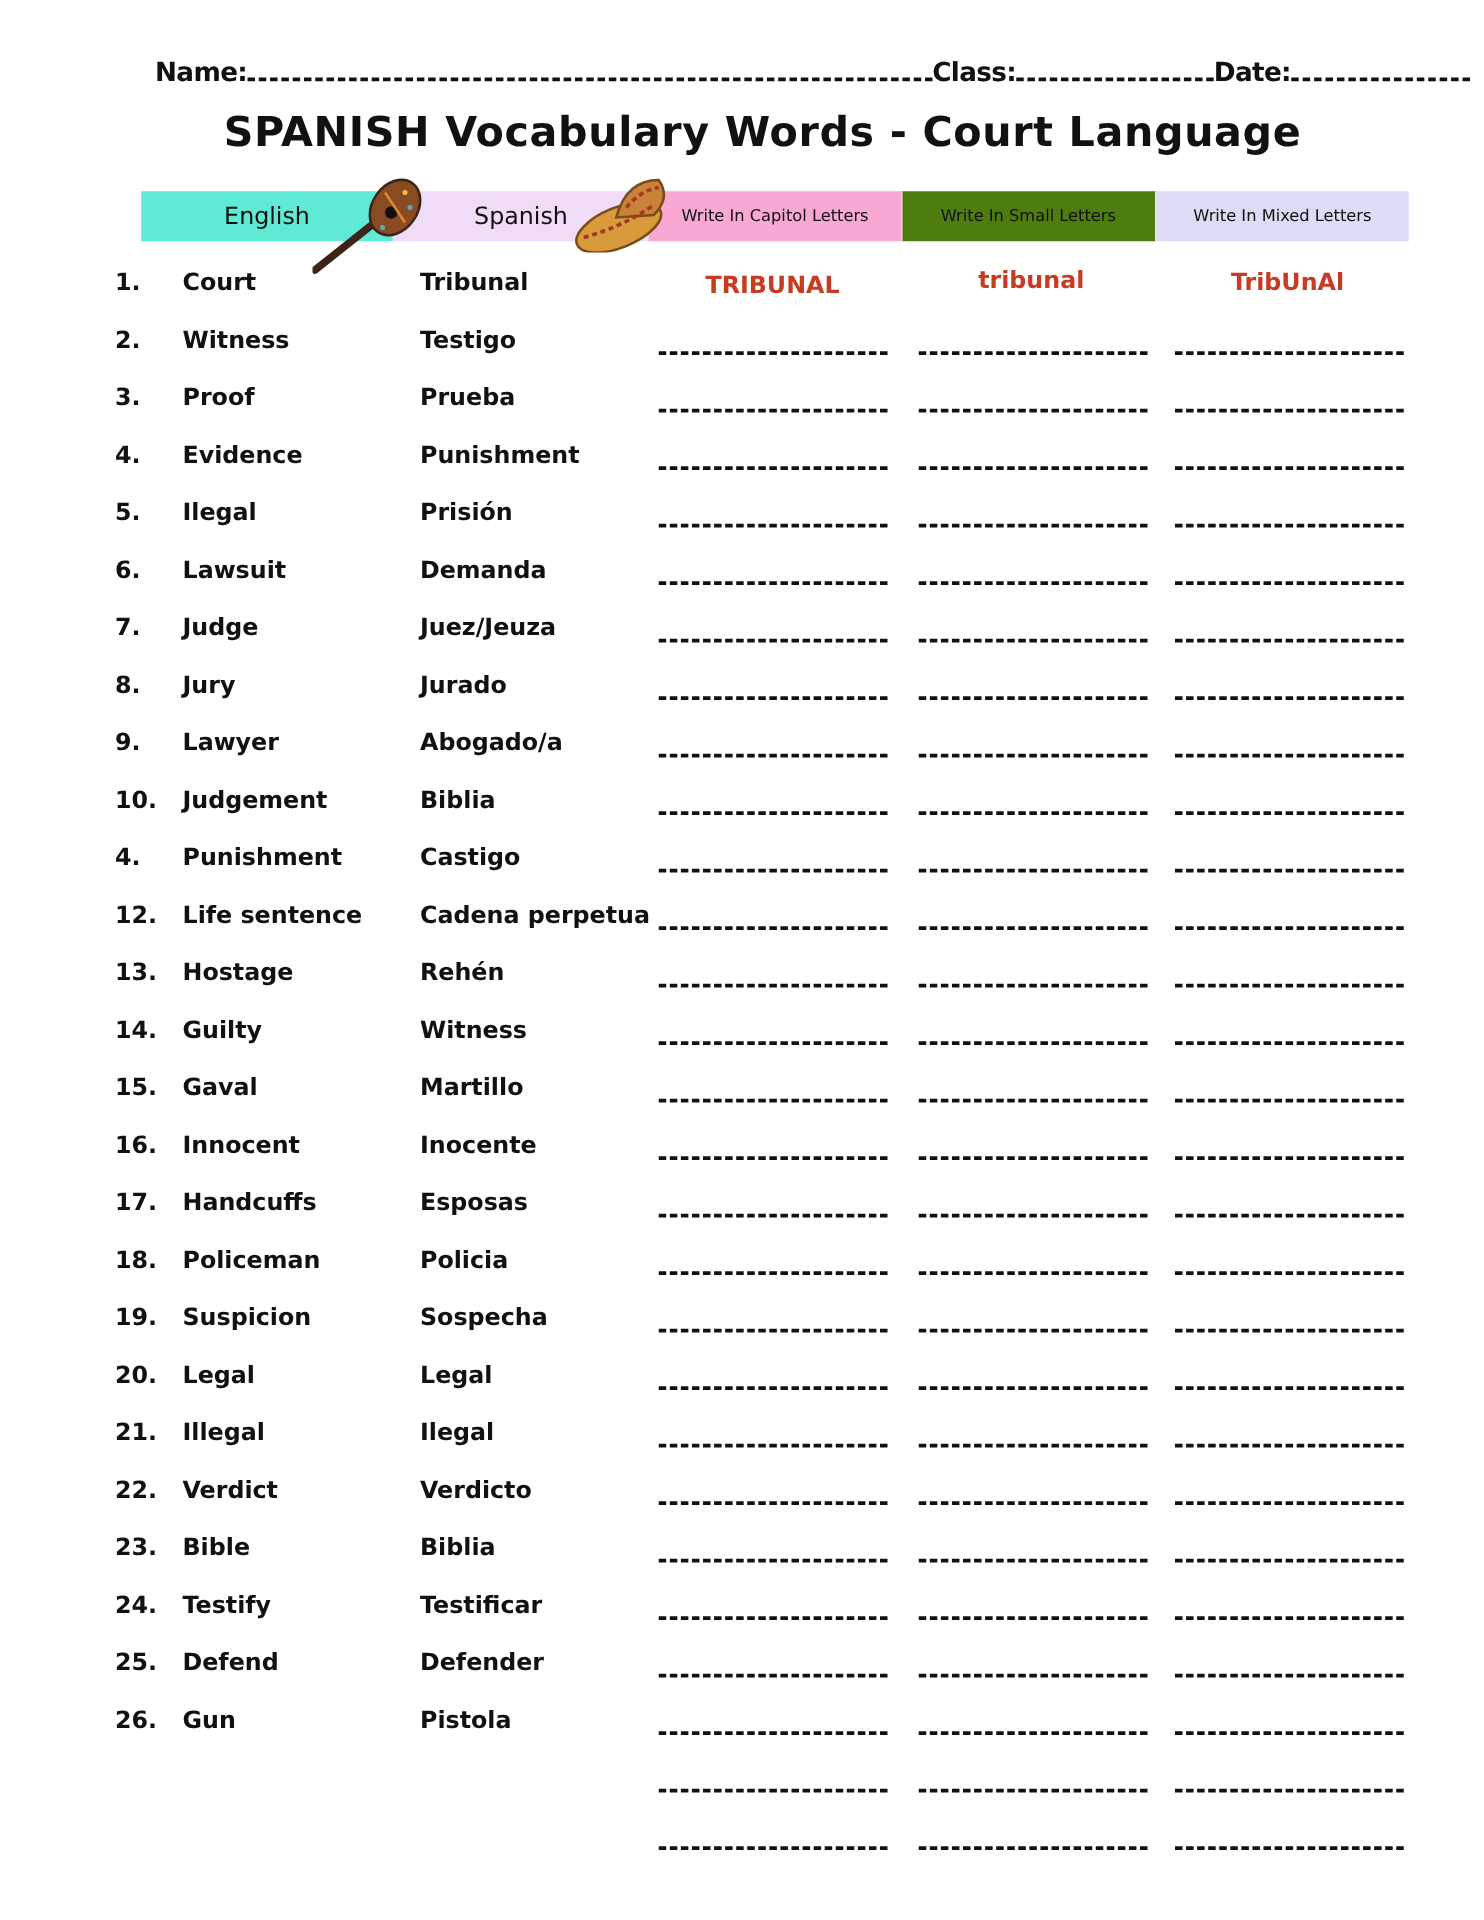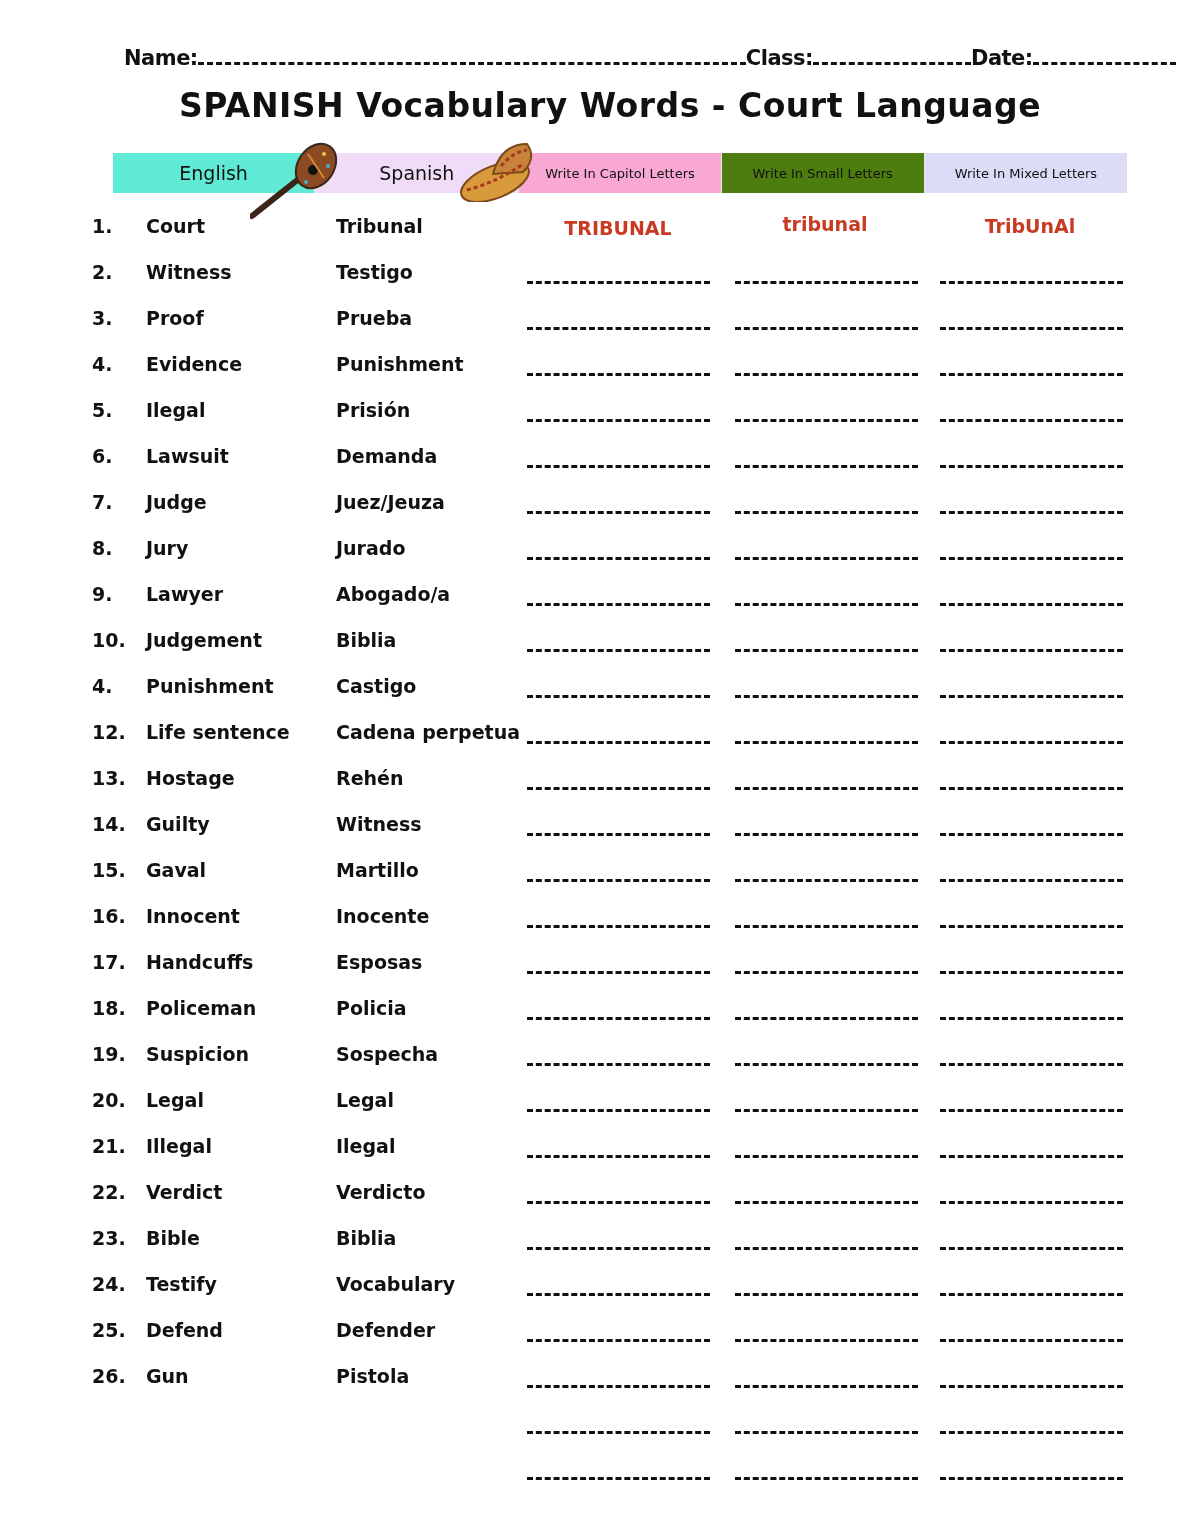--- a/index.html
+++ b/index.html
@@ -236,21 +236,21 @@
       <span class="num">23.</span>
       <span class="eng">Bible</span>
       <span class="spa">Biblia</span>
       <span class="line l1"></span>
       <span class="line l2"></span>
       <span class="line l3"></span>
     </div>
   <div class="row" style="top:1058px">
       <span class="num">24.</span>
       <span class="eng">Testify</span>
-      <span class="spa">Vocabulary</span>
+      <span class="spa">Testificar</span>
       <span class="line l1"></span>
       <span class="line l2"></span>
       <span class="line l3"></span>
     </div>
   <div class="row" style="top:1104px">
       <span class="num">25.</span>
       <span class="eng">Defend</span>
       <span class="spa">Defender</span>
       <span class="line l1"></span>
       <span class="line l2"></span>

